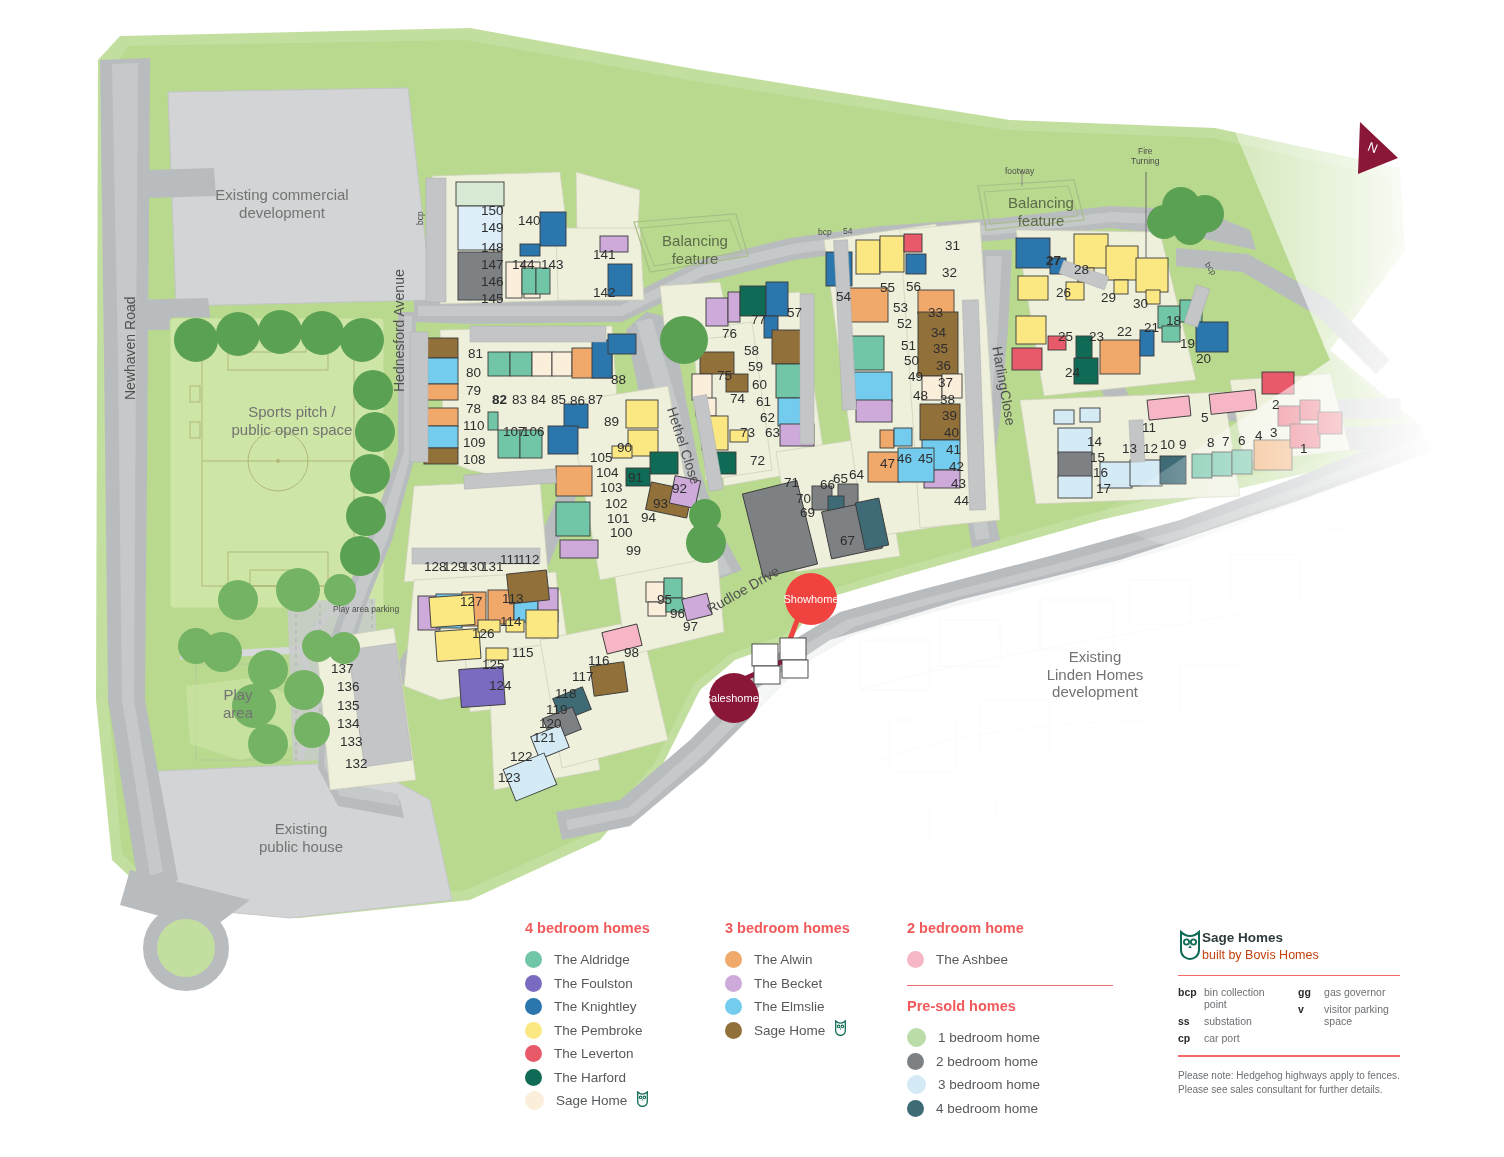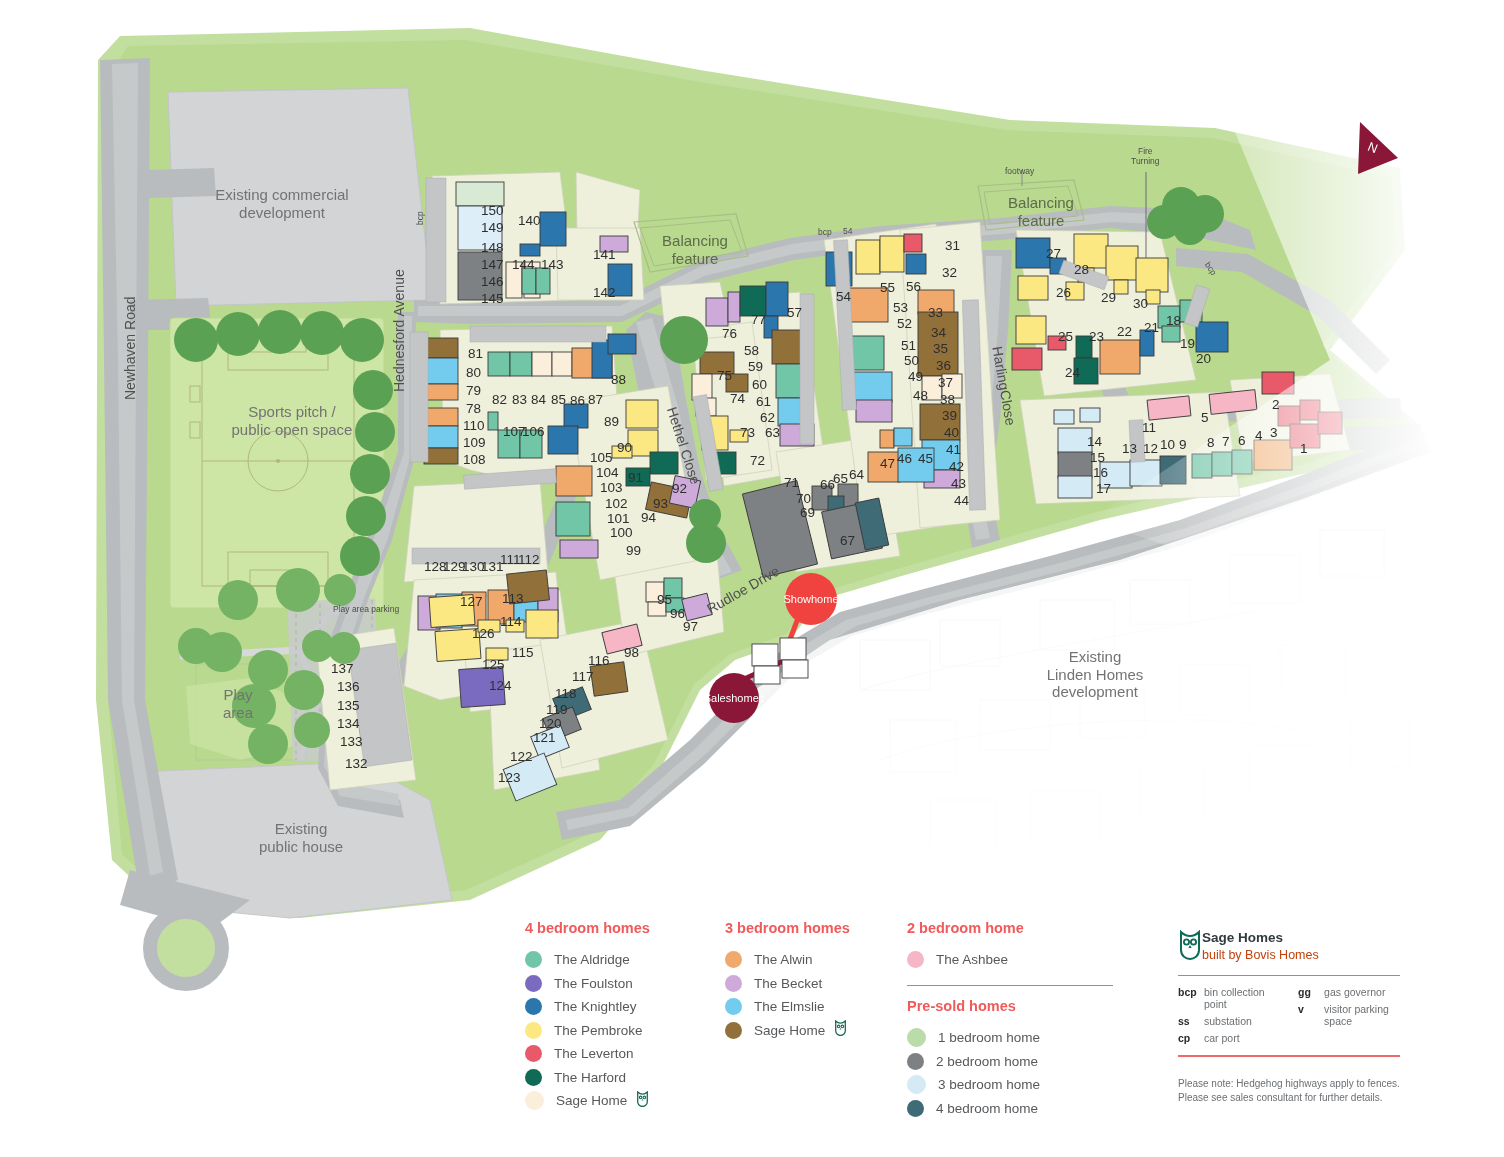--- a/index.html
+++ b/index.html
@@ -48,21 +48,21 @@
   .brand-row{display:flex;align-items:flex-start;}
   .brand-txt{}
   .brand-name{font-size:13.5px;color:#2f3b3f;font-weight:700;line-height:1.25;}
   .brand-sub{font-size:12.5px;color:#c2410c;line-height:1.3;}
   .brand-rule{height:1.4px;background:#ef6a6a;width:222px;margin:11px 0 10px 0;}
   .abbr-grid{display:flex;gap:26px;}
   .abbr-col{display:flex;flex-direction:column;gap:5px;}
   .abbr-row{display:flex;align-items:baseline;font-size:10.5px;}
   .abbr-k{font-weight:700;color:#2b2b2b;width:26px;flex:0 0 26px;}
   .abbr-v{color:#6b6f73;}
-  .note{font-size:10px;color:#6b6f73;line-height:1.45;margin-top:20px;}
+  .note{font-size:10px;color:#6b6f73;line-height:1.45;margin-top:12px;}
 </style>
 </head>
 <body>
 
 <div id="map-root">
 
   <svg class="plan" viewBox="0 0 1504 1157" xmlns="http://www.w3.org/2000/svg">
     <defs>
       <linearGradient id="fadeR" x1="0" y1="0" x2="1" y2="0">
         <stop offset="0%" stop-color="#ffffff" stop-opacity="0"></stop>
@@ -522,21 +522,21 @@
       <div class="plotnum" style="left: 518px; top: 213px;">140</div>
       <div class="plotnum" style="left: 593px; top: 247px;">141</div>
       <div class="plotnum" style="left: 593px; top: 285px;">142</div>
       <div class="plotnum" style="left: 468px; top: 346px;">81</div>
       <div class="plotnum" style="left: 466px; top: 365px;">80</div>
       <div class="plotnum" style="left: 466px; top: 383px;">79</div>
       <div class="plotnum" style="left: 466px; top: 401px;">78</div>
       <div class="plotnum" style="left: 463px; top: 418px;">110</div>
       <div class="plotnum" style="left: 463px; top: 435px;">109</div>
       <div class="plotnum" style="left: 463px; top: 452px;">108</div>
-      <div class="plotnum" style="left: 492px; top: 392px;">82</div>
+      <div class="plotnum" style="left: 492px; top: 392px; font-weight: bold;">82</div>
       <div class="plotnum" style="left: 512px; top: 392px;">83</div>
       <div class="plotnum" style="left: 531px; top: 392px;">84</div>
       <div class="plotnum" style="left: 551px; top: 392px;">85</div>
       <div class="plotnum" style="left: 570px; top: 393px;">86</div>
       <div class="plotnum" style="left: 588px; top: 392px;">87</div>
       <div class="plotnum" style="left: 611px; top: 372px;">88</div>
       <div class="plotnum" style="left: 503px; top: 424px;">107</div>
       <div class="plotnum" style="left: 522px; top: 424px;">106</div>
       <div class="plotnum" style="left: 604px; top: 414px;">89</div>
       <div class="plotnum" style="left: 617px; top: 440px;">90</div>
@@ -622,21 +622,21 @@
       <div class="plotnum" style="left: 940px; top: 392px;">38</div>
       <div class="plotnum" style="left: 942px; top: 408px;">39</div>
       <div class="plotnum" style="left: 944px; top: 425px;">40</div>
       <div class="plotnum" style="left: 946px; top: 442px;">41</div>
       <div class="plotnum" style="left: 949px; top: 459px;">42</div>
       <div class="plotnum" style="left: 951px; top: 476px;">43</div>
       <div class="plotnum" style="left: 954px; top: 493px;">44</div>
       <div class="plotnum" style="left: 918px; top: 451px;">45</div>
       <div class="plotnum" style="left: 897px; top: 451px;">46</div>
       <div class="plotnum" style="left: 880px; top: 456px;">47</div>
-      <div class="plotnum" style="left: 1046px; top: 246px;">27</div>
+      <div class="plotnum" style="left: 1046px; top: 253px; font-weight: bold;">27</div>
       <div class="plotnum" style="left: 1056px; top: 285px;">26</div>
       <div class="plotnum" style="left: 1058px; top: 329px;">25</div>
       <div class="plotnum" style="left: 1065px; top: 365px;">24</div>
       <div class="plotnum" style="left: 1074px; top: 262px;">28</div>
       <div class="plotnum" style="left: 1101px; top: 290px;">29</div>
       <div class="plotnum" style="left: 1133px; top: 296px;">30</div>
       <div class="plotnum" style="left: 1089px; top: 329px;">23</div>
       <div class="plotnum" style="left: 1117px; top: 324px;">22</div>
       <div class="plotnum" style="left: 1144px; top: 320px;">21</div>
       <div class="plotnum" style="left: 1166px; top: 313px;">18</div>

